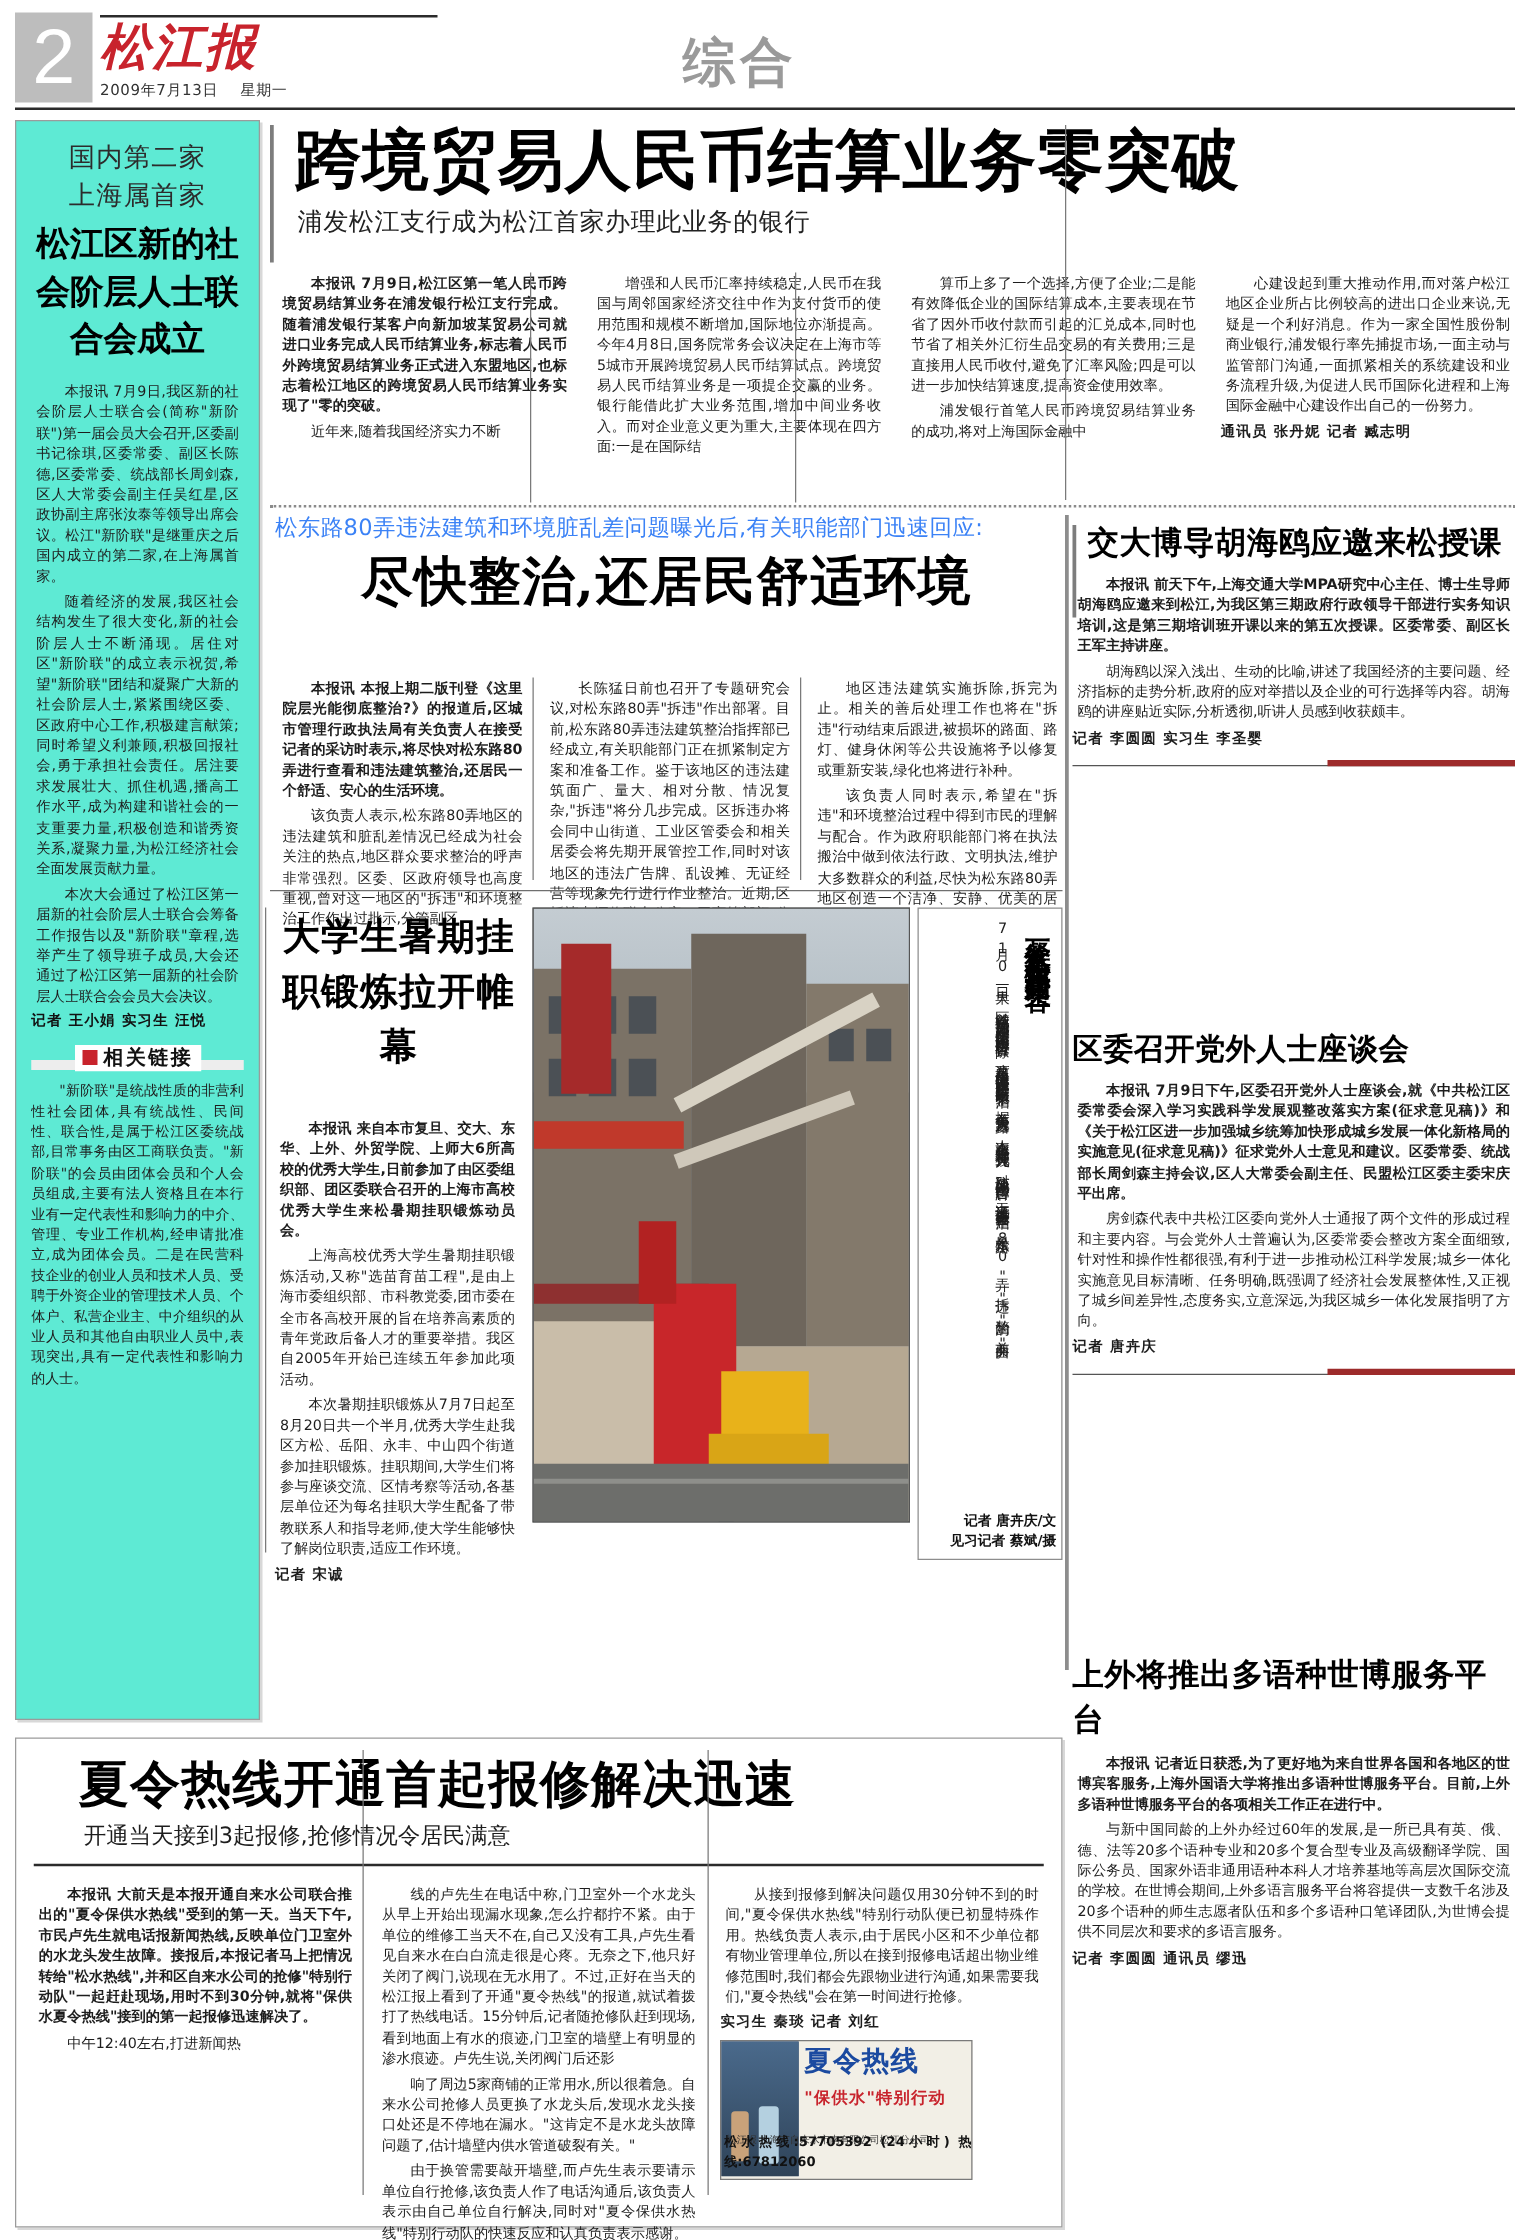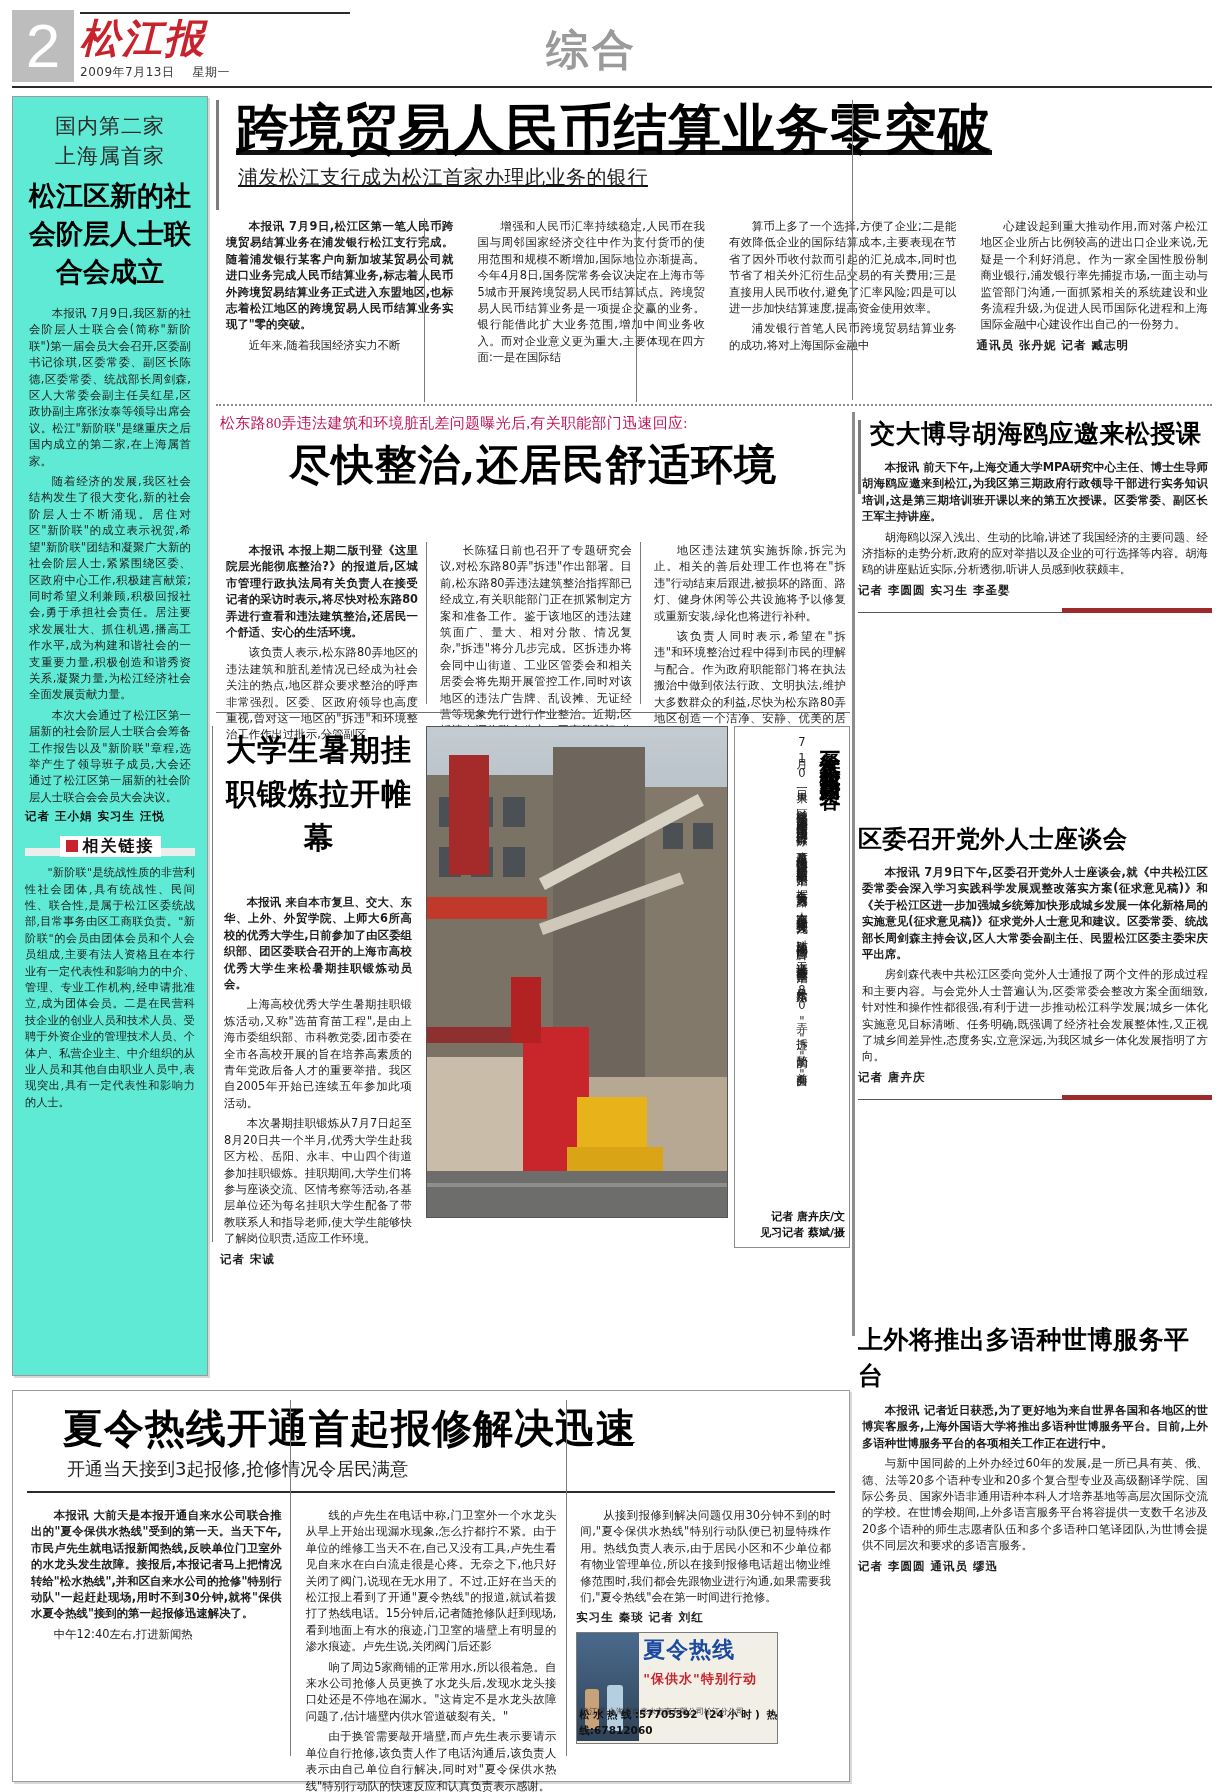--- a/index.html
+++ b/index.html
@@ -69,38 +69,38 @@
   .rel-head .bar{position:absolute;left:0;top:12px;width:100%;height:8px;background:#ededed;}
   .rel-head .txt{
     position:relative;display:inline-block;background:#fff;padding:0 6px;
     font-weight:bold;font-size:16px;letter-spacing:2px;color:#111;
   }
   .rel-head .sq{display:inline-block;width:12px;height:12px;background:#c8232c;margin-right:5px;vertical-align:-1px;}
   .rel-body{font-size:11.2px;line-height:16.4px;font-family:"DejaVu Serif","Liberation Serif",serif;color:#1d1d1d;text-align:justify;}
   .rel-body p{margin:0;text-indent:2em;}
 
   
-  .lead-wrap{position:absolute;left:216px;top:96px;width:996px;text-decoration:underline;}
+  .lead-wrap{position:absolute;left:216px;top:96px;width:996px;}
   .lead-head{
     font-family:"DejaVu Serif","Liberation Serif",serif;
     font-weight:bold;font-size:53px;line-height:64px;letter-spacing:1px;color:#000;
     padding-left:20px;
   }
   .lead-sub{
     font-size:20px;line-height:30px;color:#222;padding-left:22px;margin-top:2px;letter-spacing:.5px;
     font-family:"DejaVu Sans","Liberation Sans",sans-serif;
   }
   .lead-vbar{position:absolute;left:216px;top:100px;width:3px;height:110px;background:#7d7d7d;}
   .lead-cols{position:absolute;left:222px;top:214px;width:990px;height:190px;
     display:flex;gap:16px;}
   .lead-cols .c{flex:1;}
 
   
   .mid2-wrap{position:absolute;left:216px;top:412px;width:634px;}
-  .mid2-kicker{font-size:15px;line-height:22px;color:#be185d;letter-spacing:.3px;padding-left:4px;font-family:Liberation Serif, serif;}
+  .mid2-kicker{font-size:18px;line-height:22px;color:#3b82f6;letter-spacing:.3px;padding-left:4px;}
   .mid2-head{
     font-family:"DejaVu Serif","Liberation Serif",serif;
     font-weight:bold;font-size:42px;line-height:54px;letter-spacing:1px;color:#000;text-align:center;
     margin-top:4px;
   }
   .mid2-cols{position:absolute;left:222px;top:538px;width:628px;height:170px;display:flex;gap:14px;}
   .mid2-cols .c{flex:1;}
 
   
   .photo-sec{position:absolute;left:216px;top:720px;width:634px;height:530px;}

